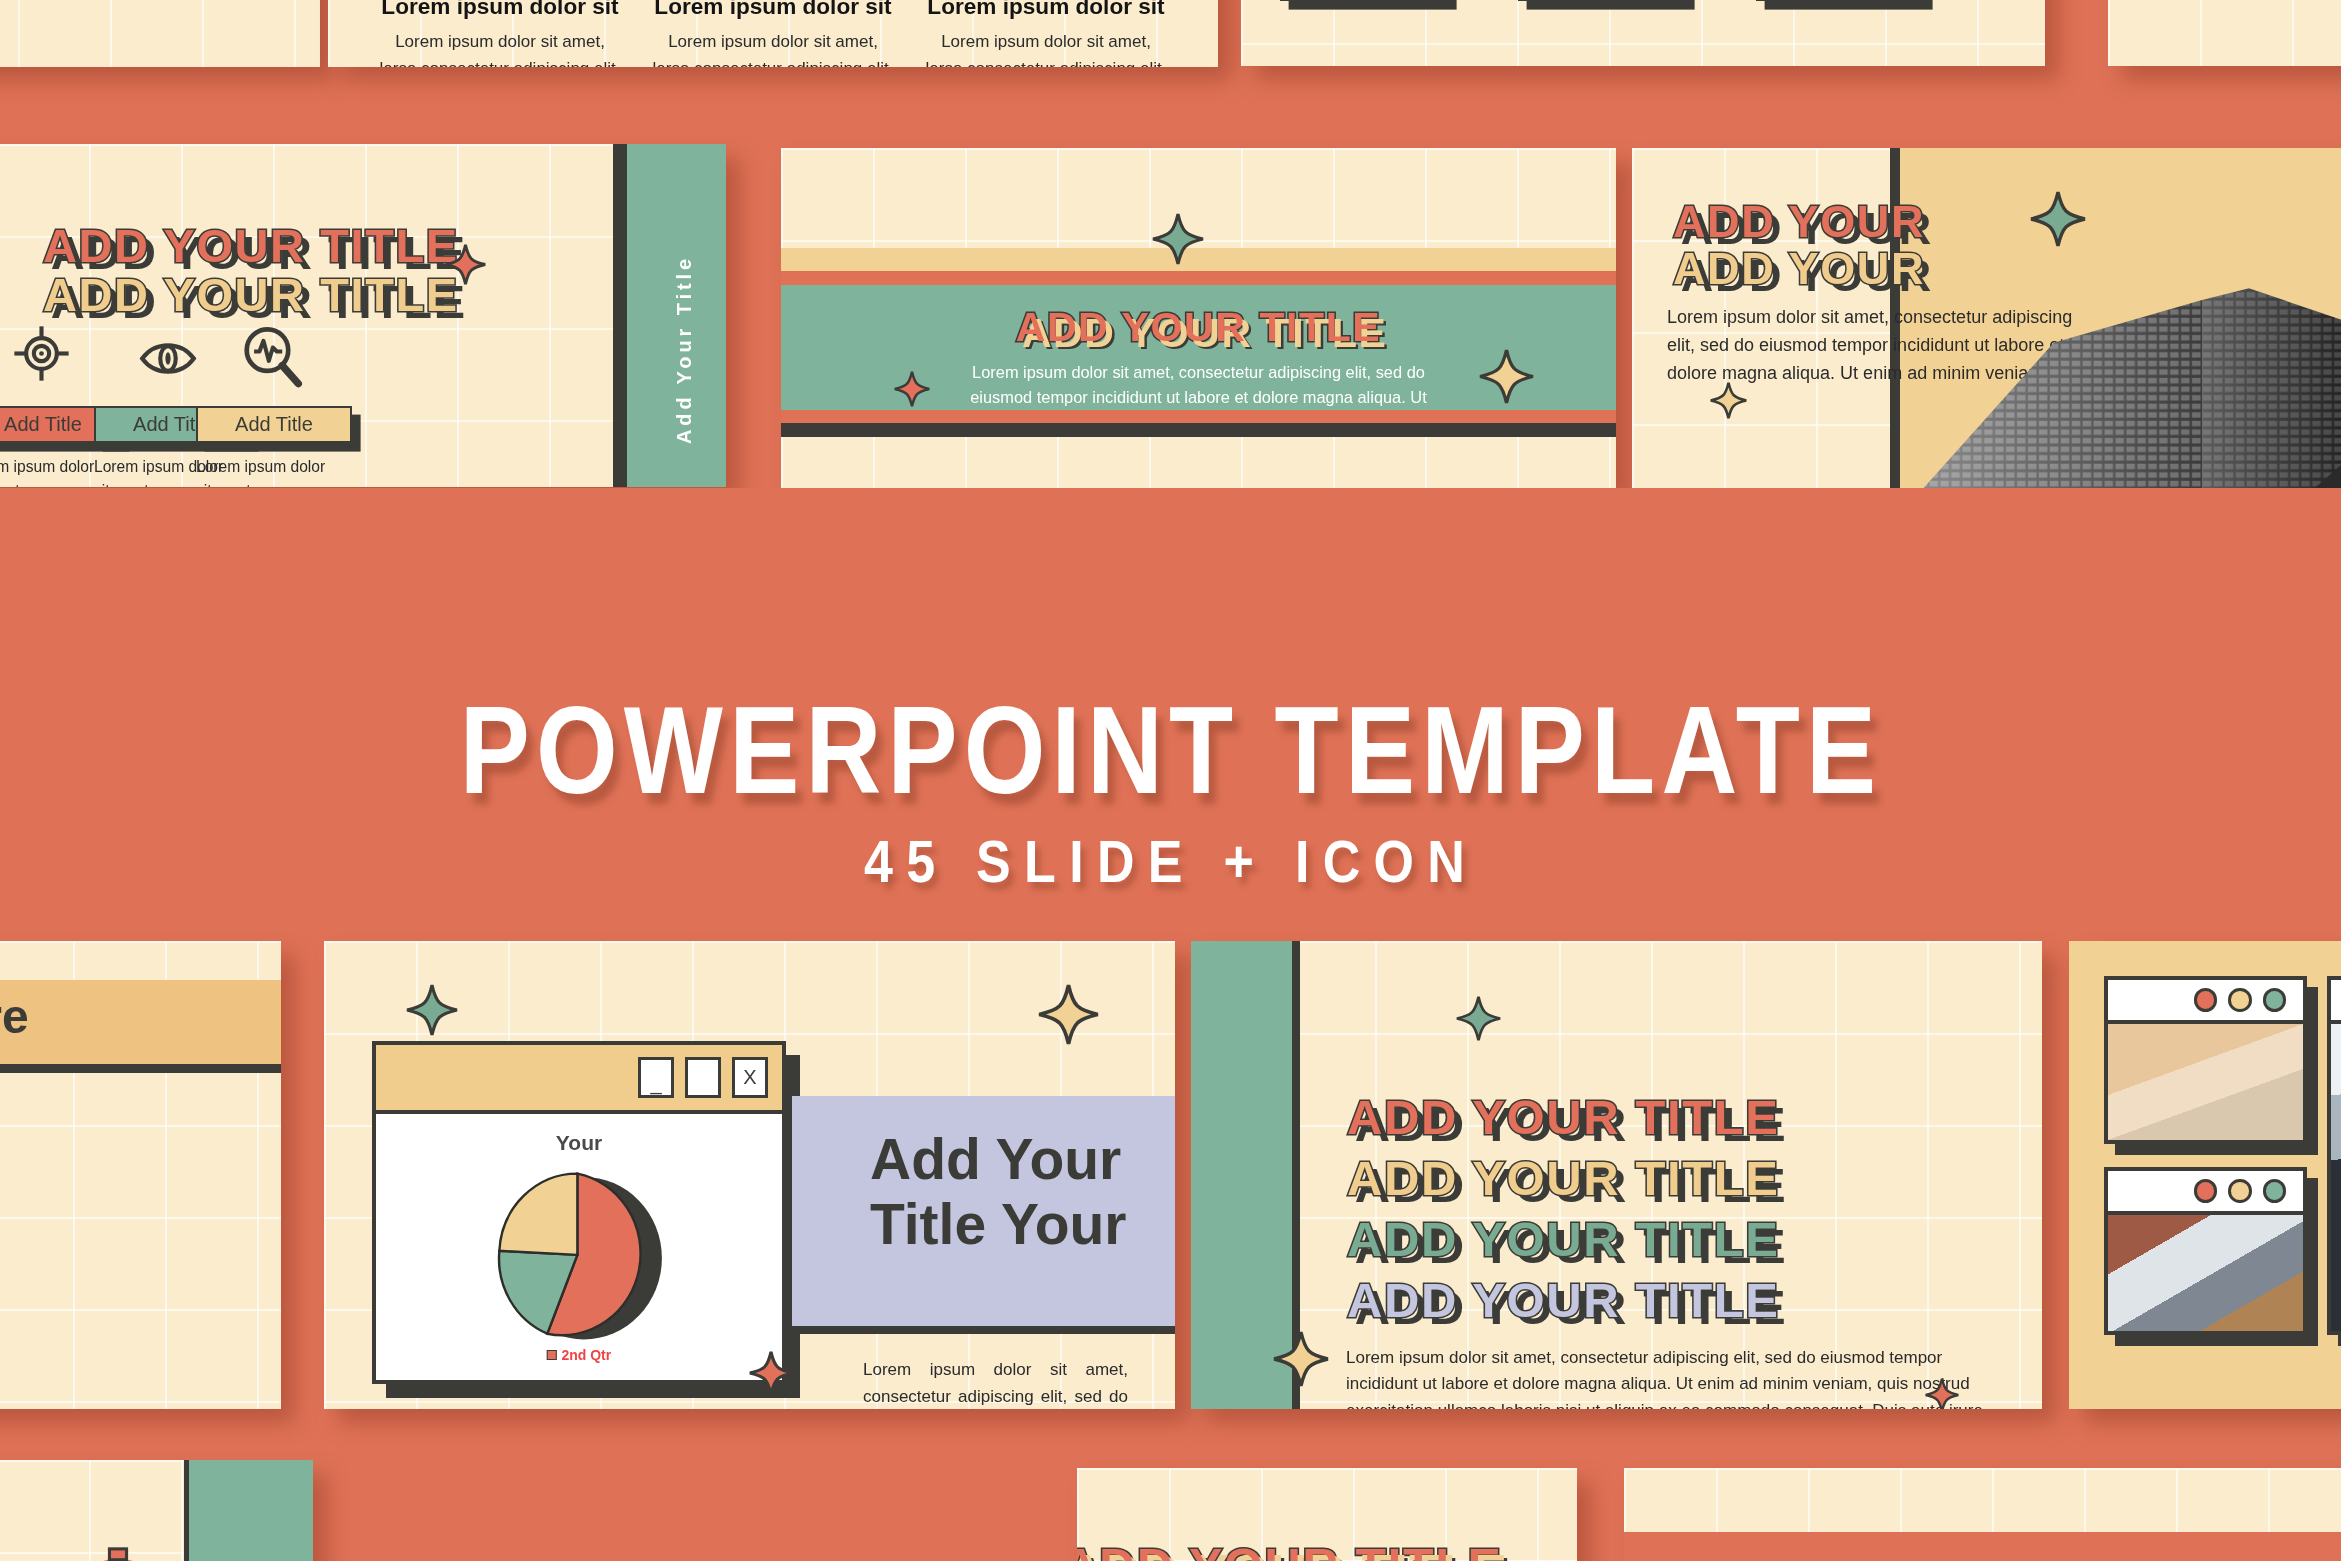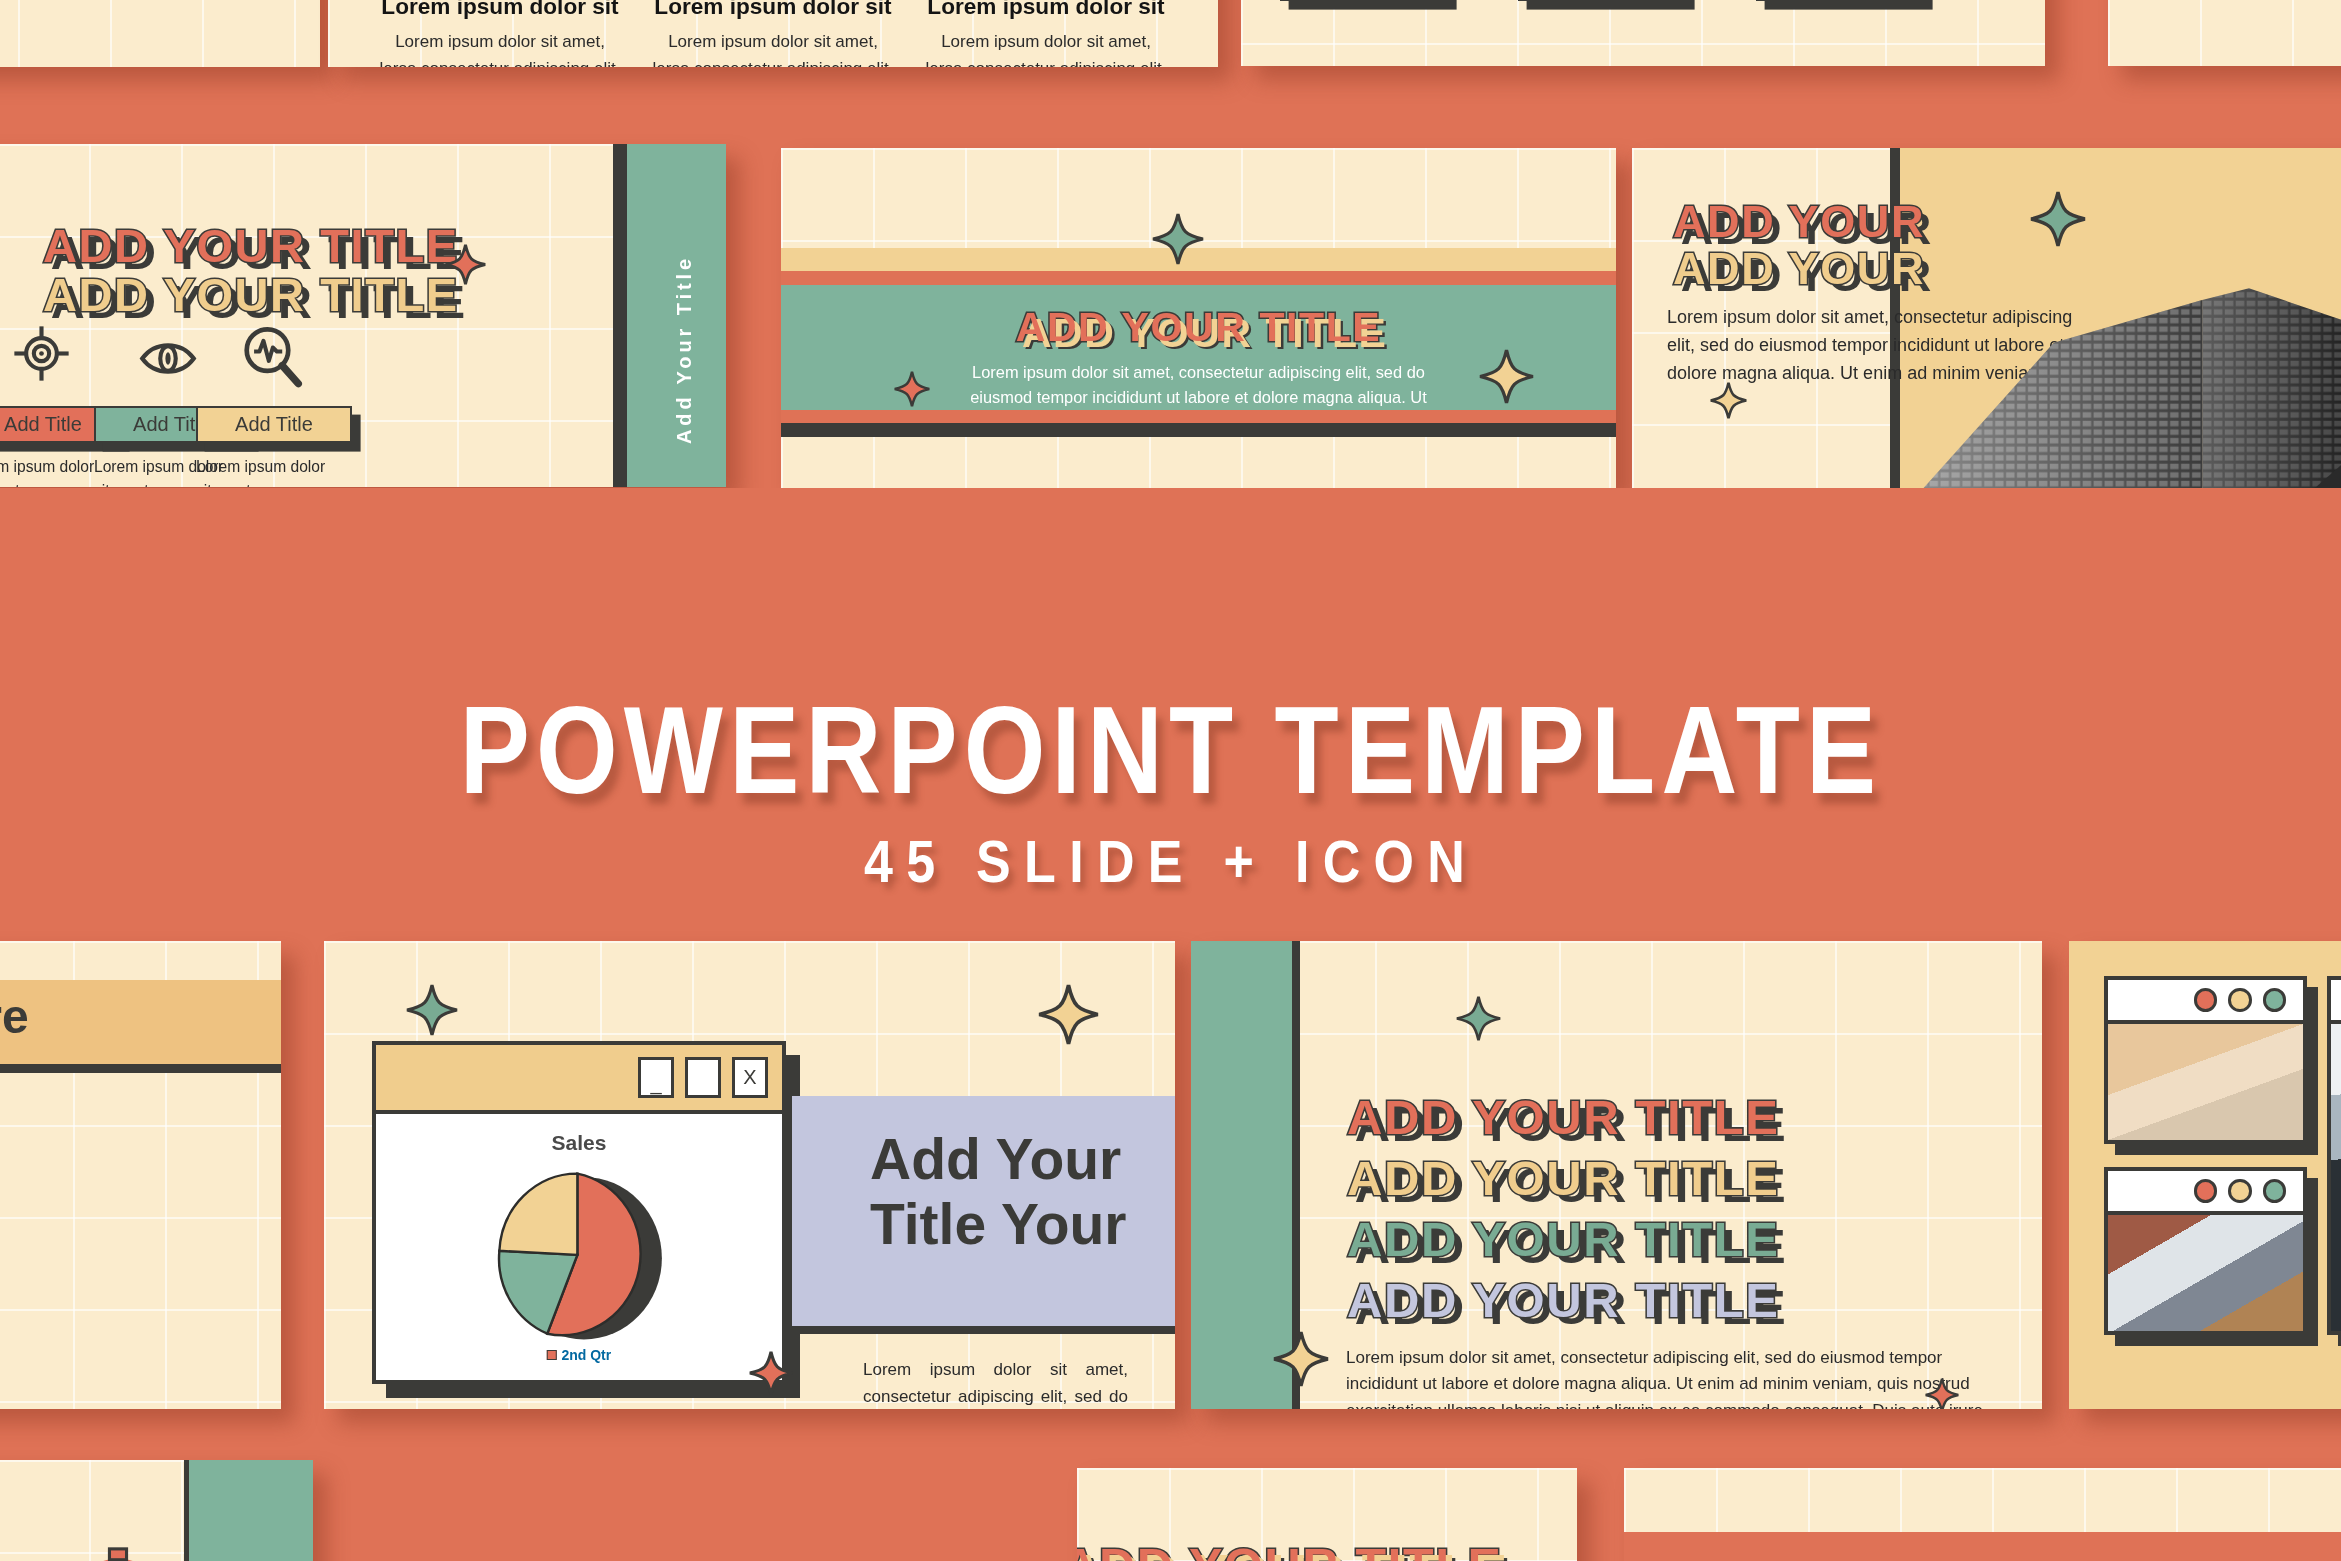--- a/index.html
+++ b/index.html
@@ -272,33 +272,33 @@
 
   <div class="win" style="left:48px;top:100px;width:414px;height:343px;">
     <div class="win-bar">
       <div class="win-btn">_</div>
       <div class="win-btn" style="align-items:center;"></div>
       <div class="win-btn" style="align-items:center;">
           <span>X</span>
         </div>
     </div>
     <div style="position:relative;width:100%;height:calc(100% - 69px);background:#fff;">
-      <div style="position:absolute;left:50%;transform:translateX(-50%);top:17px;font-size:21px;font-weight:bold;color:#4a4a4a;">Sales</div>
+      <div style="position:absolute;left:50%;transform:translateX(-50%);top:17px;font-size:21px;font-weight:bold;color:#4a4a4a;">Your</div>
       <svg viewBox="0 0 240 240" style="position:absolute;left:50%;transform:translateX(-50%);top:45px;width:195px;height:195px;">
         <ellipse cx="126" cy="122" rx="96" ry="100" fill="#3b3b38"></ellipse>
 
         <path d="M118 118 L118 18 A96 100 0 0 1 81 215 Z" fill="#e2705a" stroke="#2d2d2b" stroke-width="3"></path>
 
         <path d="M118 118 L81 215 A96 100 0 0 1 22 113 Z" fill="#7fb39c" stroke="#2d2d2b" stroke-width="3"></path>
 
         <path d="M118 118 L22 113 A96 100 0 0 1 118 18 Z" fill="#f2d294" stroke="#2d2d2b" stroke-width="3"></path>
       </svg>
       <div style="position:absolute;left:50%;transform:translateX(-50%);bottom:17px;display:flex;align-items:center;gap:4.7px;">
         <span style="display:inline-block;width:10px;height:10px;background:#e2705a;border:1.6px solid #3b3b38;"></span>
-        <span style="font-size:14px;font-weight:bold;color:#0369a1;">2nd Qtr</span>
+        <span style="font-size:14px;font-weight:bold;color:#ef4444;">2nd Qtr</span>
       </div>
     </div>
   </div>
 
   <div class="spark" style="left:714px;top:43px;width:61px;height:61px;">
     <svg viewBox="0 0 100 100">
         <path d="M50 2 C58 36 64 42 98 50 C64 58 58 64 50 98 C42 64 36 58 2 50 C36 42 42 36 50 2Z" fill="#f2d294" stroke="#3b3b38" stroke-width="6"></path>
       </svg>
   </div>
 

